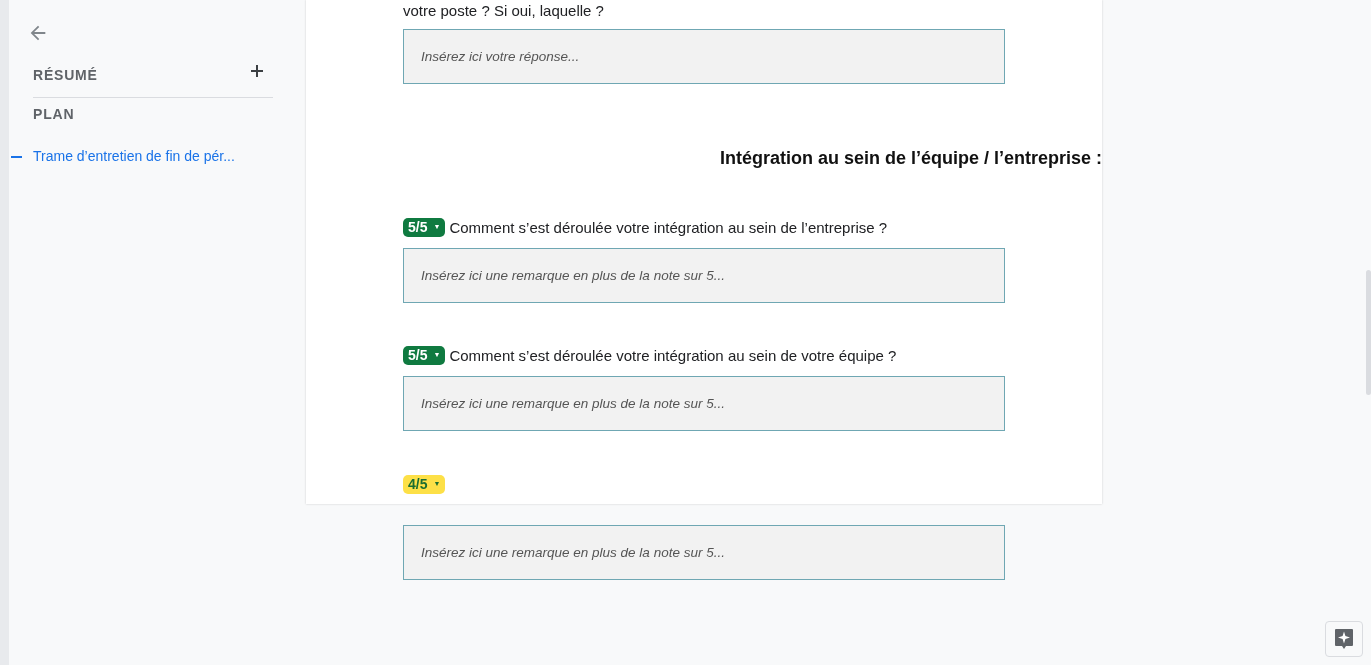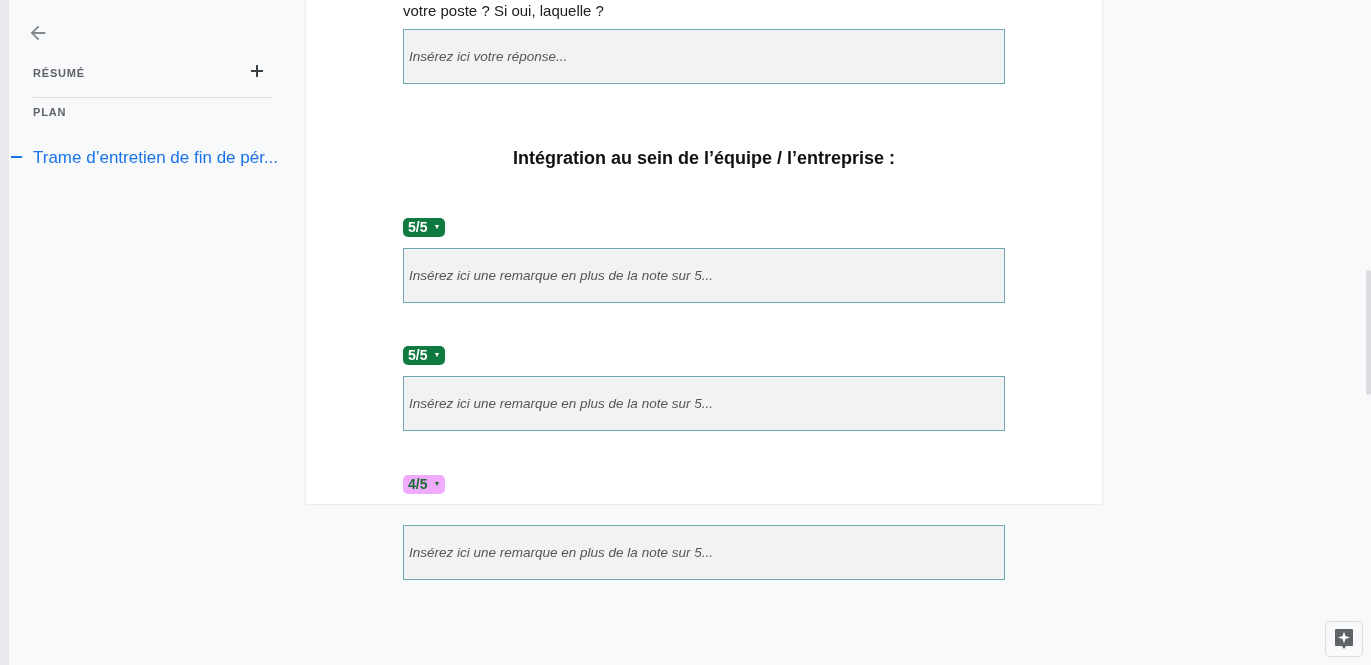--- a/index.html
+++ b/index.html
@@ -1,34 +1,34 @@
 <!DOCTYPE html>
 <html><head>
 <meta charset="utf-8">
 <style>
   * { box-sizing: border-box; margin: 0; padding: 0; }
   html, body { width: 1371px; height: 665px; overflow: hidden; background: #f8f9fa; font-family: "Liberation Sans", sans-serif; }
   .app { position: relative; width: 1371px; height: 665px; }
   .left-edge { position: absolute; left: 0; top: 0; width: 9px; height: 665px; background: #e8eaed; }
   .sidebar { position: absolute; left: 9px; top: 0; width: 284px; height: 665px; background: #f8f9fa; }
   .back-btn { position: absolute; left: 18px; top: 22px; width: 22px; height: 22px; color: #5f6368; cursor: pointer; }
-  .sec-label { position: absolute; left: 24px; font-size: 11px; font-weight: bold; letter-spacing: 0.8px; color: #5f6368; }
+  .sec-label { position: absolute; left: 24px; font-size: 14px; font-weight: bold; letter-spacing: 0.8px; color: #5f6368; }
   .plus-btn { position: absolute; left: 240px; top: 63px; width: 16px; height: 16px; cursor: pointer; }
   .divider { position: absolute; left: 24px; top: 97px; width: 240px; height: 1px; background: #dadce0; }
   .outline-item { position: absolute; left: 0; top: 147px; width: 270px; height: 20px; cursor: pointer; }
   .outline-dash { position: absolute; left: 2px; top: 9px; width: 11px; height: 2px; background: #1a73e8; }
-  .outline-text { position: absolute; left: 24px; top: 1px; font-size: 17px; color: #1a73e8; white-space: nowrap; }
+  .outline-text { position: absolute; left: 24px; top: 1px; font-size: 14px; color: #1a73e8; white-space: nowrap; }
   .page { position: absolute; left: 306px; top: 0; width: 796px; height: 504px; background: #ffffff; box-shadow: 0 0 2px rgba(0,0,0,0.18); }
   .q-text { position: absolute; left: 97px; font-size: 15px; color: #202124; line-height: 22px; width: 600px; }
-  .answer-box { position: absolute; left: 97px; width: 602px; height: 55px; background: #f2f2f2; border: 1px solid #6fa7b3; padding-left: 5px; display: flex; align-items: center; cursor: text; }
+  .answer-box { position: absolute; left: 97px; width: 602px; height: 55px; background: #f2f2f2; border: 1px solid #6fa7b3; padding-left: 17px; display: flex; align-items: center; cursor: text; }
   .answer-box span { font-size: 13.5px; font-style: italic; color: #555; }
-  .section-title { position: absolute; left: 0; width: 796px; text-align: center; top: 148px; font-size: 18px; font-weight: bold; color: #111; }
+  .section-title { position: absolute; left: 0; width: 796px; text-align: right; top: 148px; font-size: 18px; font-weight: bold; color: #111; }
   .rating { display: inline-flex; align-items: center; height: 19px; padding: 0 5px 0 5px; border-radius: 5px; font-size: 14px; font-weight: bold; margin-right: 4px; vertical-align: 1px; cursor: pointer; }
   .rating.dark { background: #0f7a40; color: #ffffff; }
-  .rating.light { background: #f0abfc; color: #1b6e30; }
+  .rating.light { background: #fde047; color: #1b6e30; }
   .rating .caret { font-size: 7px; margin-left: 6px; }
   .scroll-thumb { position: absolute; left: 1366px; top: 270px; width: 5px; height: 125px; background: #dadce0; border-radius: 3px; }
   .assist-btn { position: absolute; left: 1325px; top: 621px; width: 38px; height: 36px; border: 1px solid #dadce0; border-radius: 4px; background: #f8f9fa; display: flex; align-items: center; justify-content: center; cursor: pointer; }
 </style>
 </head>
 <body>
 
 <div class="app">
   <div class="left-edge"></div>
 
@@ -57,31 +57,31 @@
     <div class="answer-box" style="top:29px">
       <span>Insérez ici votre réponse...</span>
     </div>
 
     <div class="section-title">Intégration au sein de l’équipe / l’entreprise :</div>
 
     <div class="q-text" style="top:217px">
       <span class="rating dark">
           <span>5/5</span>
           <span class="caret">▼</span>
-        </span>
+        </span><span>Comment s’est déroulée votre intégration au sein de l’entreprise ?</span>
     </div>
     <div class="answer-box" style="top:248px">
       <span>Insérez ici une remarque en plus de la note sur 5...</span>
     </div>
 
     <div class="q-text" style="top:345px">
       <span class="rating dark">
           <span>5/5</span>
           <span class="caret">▼</span>
-        </span>
+        </span><span>Comment s’est déroulée votre intégration au sein de votre équipe ?</span>
     </div>
     <div class="answer-box" style="top:376px">
       <span>Insérez ici une remarque en plus de la note sur 5...</span>
     </div>
 
     <div class="q-text" style="top:474px">
       <span class="rating light">
           <span>4/5</span>
           <span class="caret">▼</span>
         </span>

